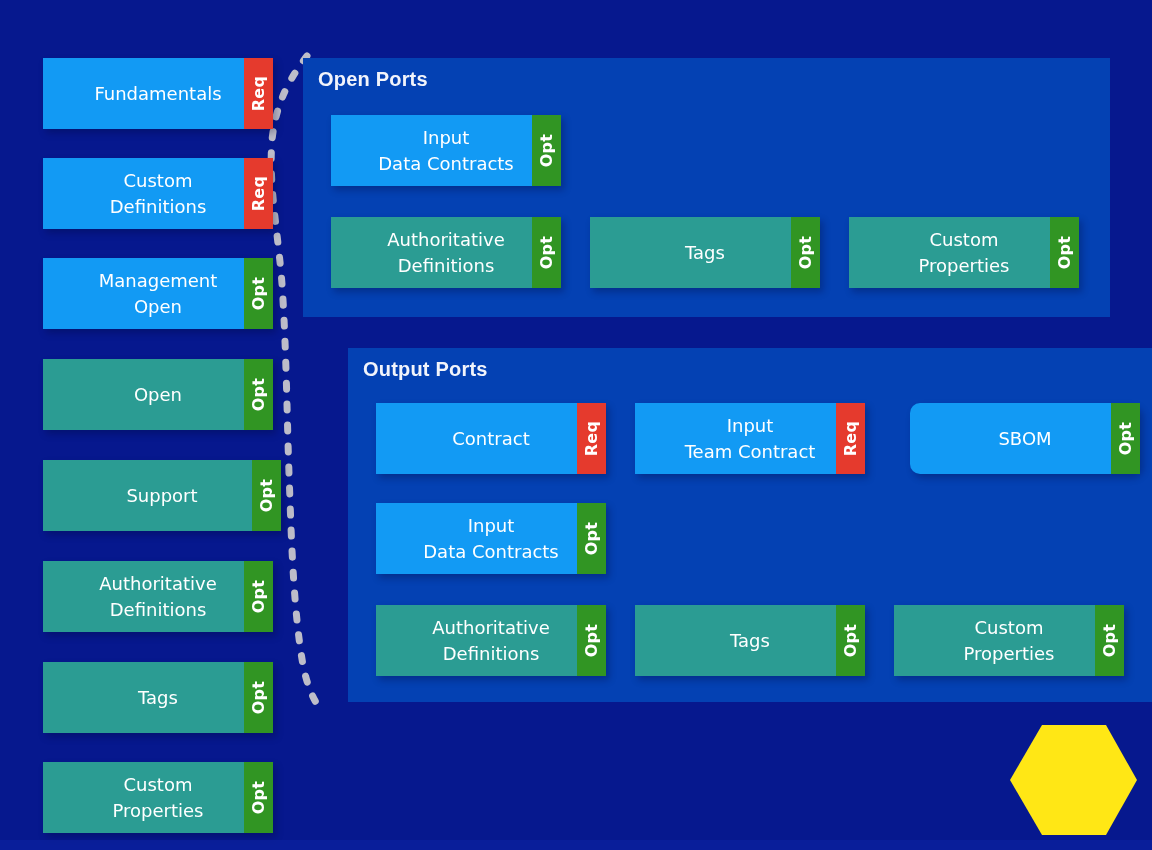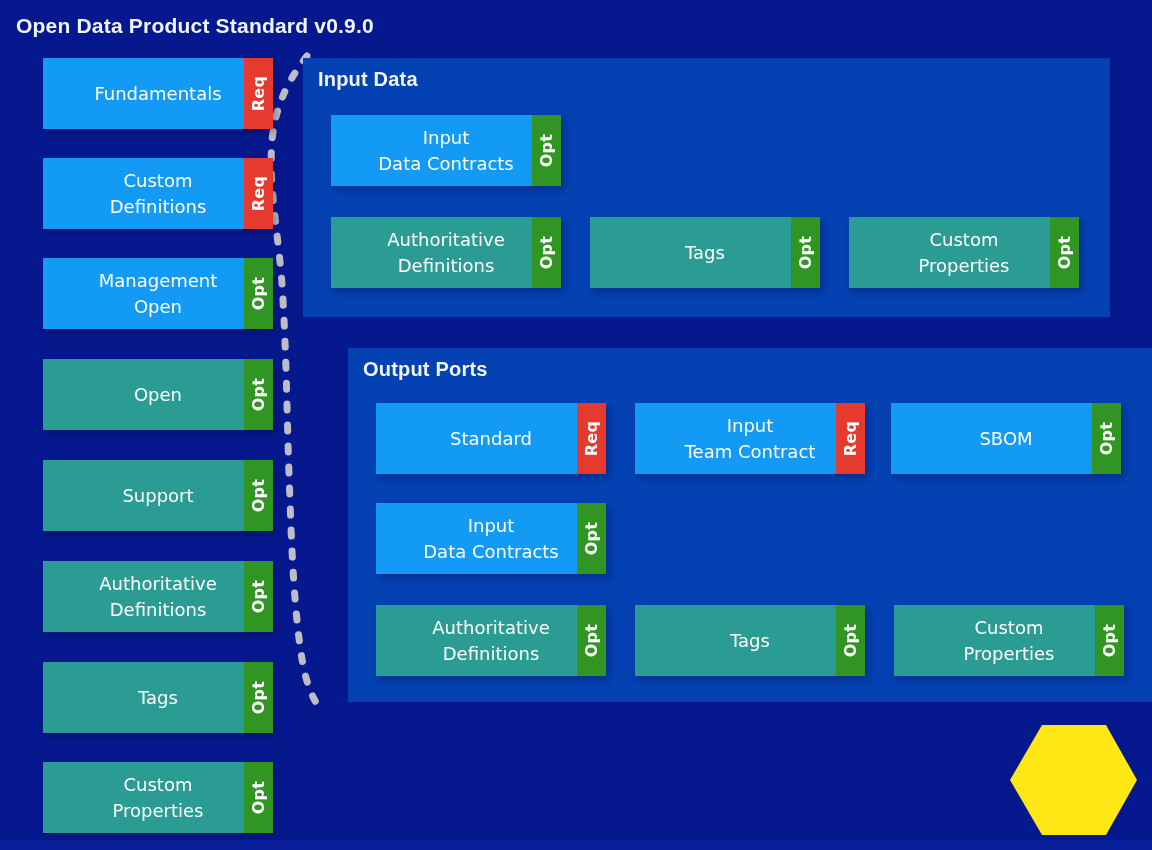--- a/index.html
+++ b/index.html
@@ -58,21 +58,20 @@
   .bottom-strip{
     position:absolute;left:0;top:840px;width:1152px;height:10px;
     background:#0B23A2;opacity:.6;
   }
 </style>
 </head>
 <body>
 
 <div class="stage">
 
-  <div class="page-title">Open Data Product Standard v0.9.0</div>
 
   <svg class="curve-svg" width="1152" height="850" viewBox="0 0 1152 850">
     <path d="M 307 56 C 290 78, 276 102, 272 140 C 268 190, 280 240, 283 300
              C 287 370, 287 430, 290 500 C 292 560, 295 620, 303 665
              C 307 685, 312 696, 318 706" fill="none" stroke="#BDBDC9" stroke-width="7" stroke-dasharray="6 15" stroke-linecap="round"></path>
   </svg>
 
   <div class="block blue" style="left:43px;top:58px;">
     <div class="label">
       <span>Fundamentals</span>
@@ -106,21 +105,21 @@
   <div class="block teal" style="left:43px;top:359px;">
     <div class="label">
       <span>Open</span>
 
     </div>
     <div class="badge opt">
         <span>Opt</span>
       </div>
   </div>
 
-  <div class="block teal" style="left:43px;top:460px;">
+  <div class="block teal" style="left:43px;top:460px;padding-left:8px;">
     <div class="label">
       <span>Support</span>
 
     </div>
     <div class="badge opt">
         <span>Opt</span>
       </div>
   </div>
 
   <div class="block teal" style="left:43px;top:561px;">
@@ -147,21 +146,21 @@
     <div class="label">
       <span>Custom</span>
       <span>Properties</span>
     </div>
     <div class="badge opt">
         <span>Opt</span>
       </div>
   </div>
 
   <section class="panel input-ports">
-    <div class="panel-title">Input Data</div>
+    <div class="panel-title">Open Ports</div>
 
     <div class="block blue" style="left:28px;top:57px;">
       <div class="label">
         <span>Input</span>
         <span>Data Contracts</span>
       </div>
       <div class="badge opt">
           <span>Opt</span>
         </div>
     </div>
@@ -195,39 +194,39 @@
           <span>Opt</span>
         </div>
     </div>
   </section>
 
   <section class="panel output-ports">
     <div class="panel-title">Output Ports</div>
 
     <div class="block blue" style="left:28px;top:55px;">
       <div class="label">
-        <span>Standard</span>
+        <span>Contract</span>
 
       </div>
       <div class="badge req">
           <span>Req</span>
         </div>
     </div>
 
     <div class="block blue" style="left:287px;top:55px;">
       <div class="label">
         <span>Input</span>
         <span>Team Contract</span>
       </div>
       <div class="badge req">
           <span>Req</span>
         </div>
     </div>
 
-    <div class="block blue" style="left:543px;top:55px;">
+    <div class="block blue" style="left:562px;top:55px;border-radius:10px;">
       <div class="label">
         <span>SBOM</span>
 
       </div>
       <div class="badge opt">
           <span>Opt</span>
         </div>
     </div>
 
     <div class="block blue" style="left:28px;top:155px;">

